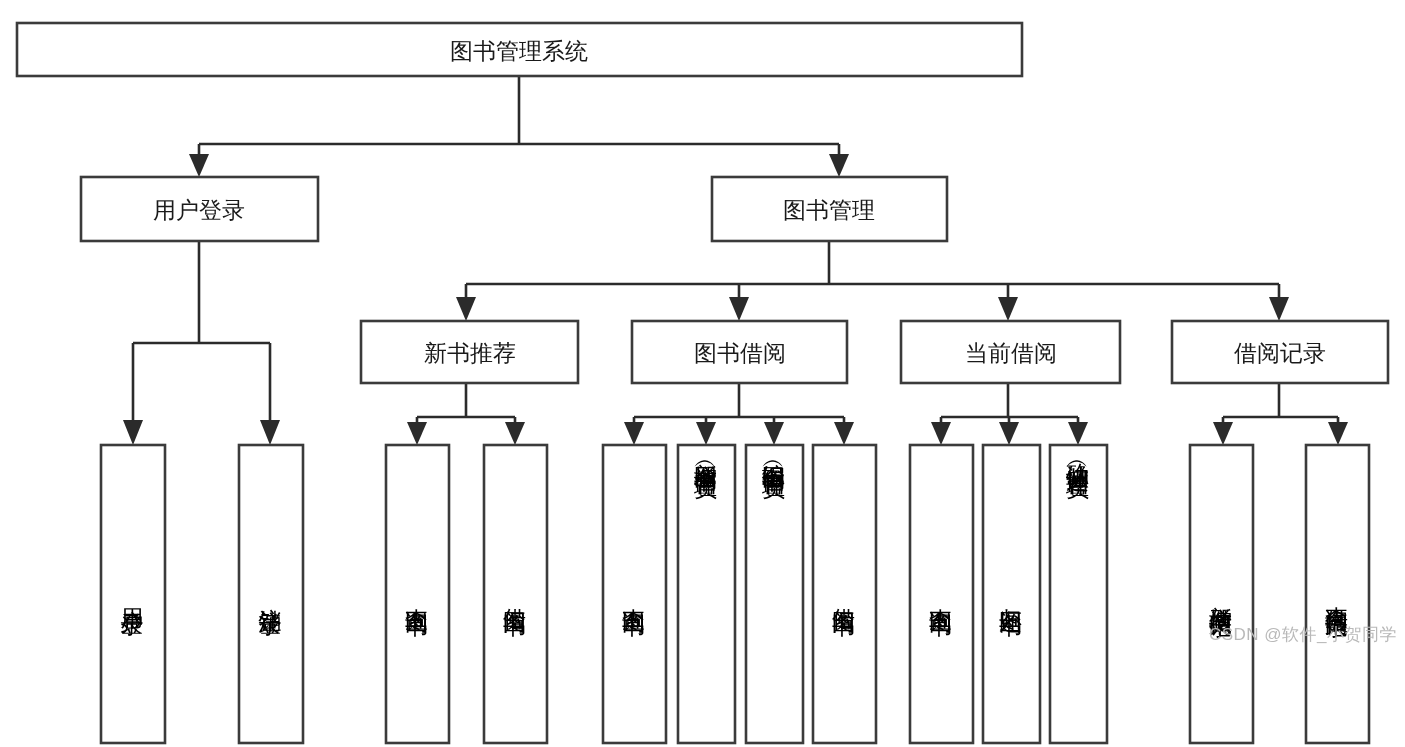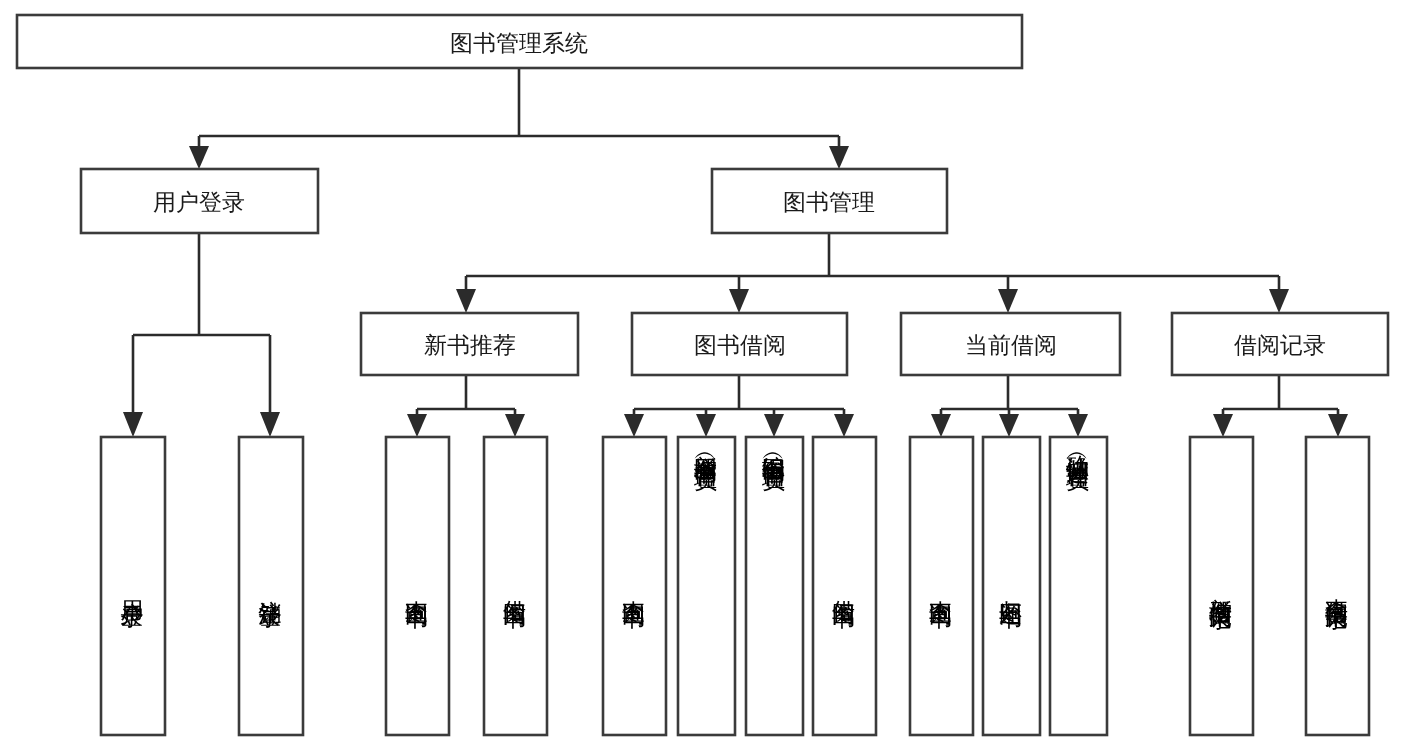--- a/index.html
+++ b/index.html
@@ -9,21 +9,21 @@
   }
   body {
     width: 1405px;
     height: 747px;
     font-family: "Liberation Sans", "DejaVu Sans", sans-serif;
     overflow: hidden;
     position: relative;
   }
   #diagram-root {
     position: absolute;
-    left: 0; top: 0;
+    left: 0; top: 8px;
     width: 1405px;
     height: 642px;
   }
   svg.diagram {
     display: block;
     width: 1405px;
     height: 747px;
   }
   .node-box {
     fill: #ffffff;
@@ -283,13 +283,14 @@
     <rect class="node-box" x="1306" y="437" width="63" height="298"></rect>
     <foreignObject x="1306" y="437" width="63" height="298">
       <div xmlns="http://www.w3.org/1999/xhtml" style="width:63px;height:298px;display:flex;align-items:center;justify-content:center;">
         <span class="node-label-v">查询借阅记录</span>
       </div>
     </foreignObject>
   </g>
 
 </svg>
 
+<div class="watermark">CSDN @软件_小贺同学</div>
 </div>
 
 </body></html>

